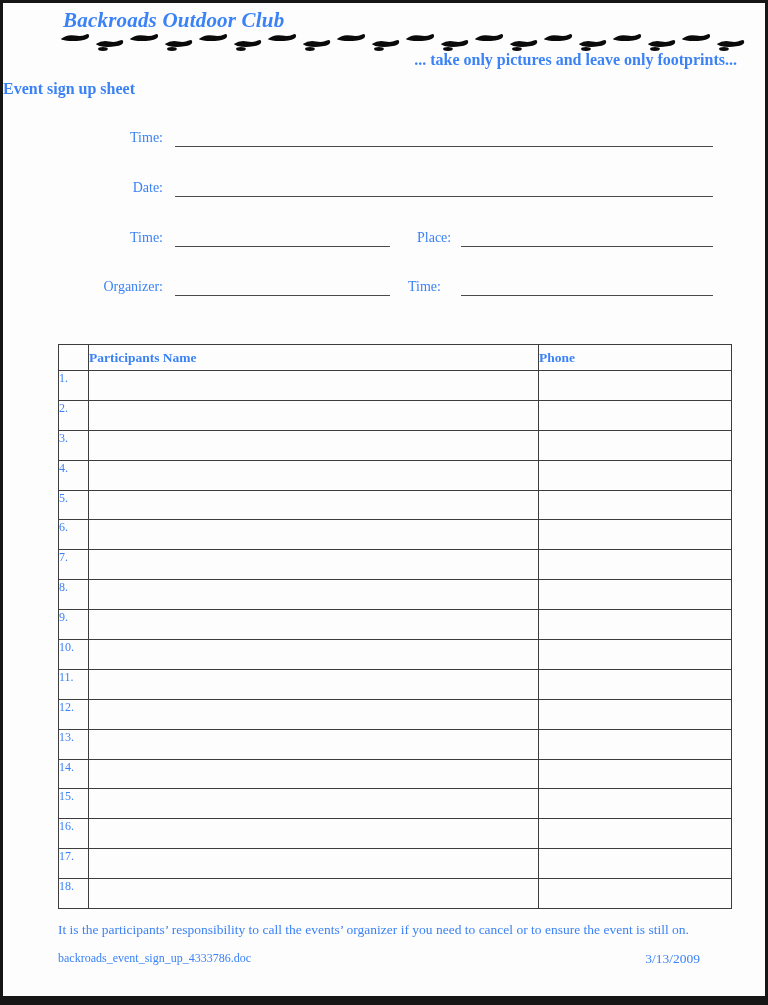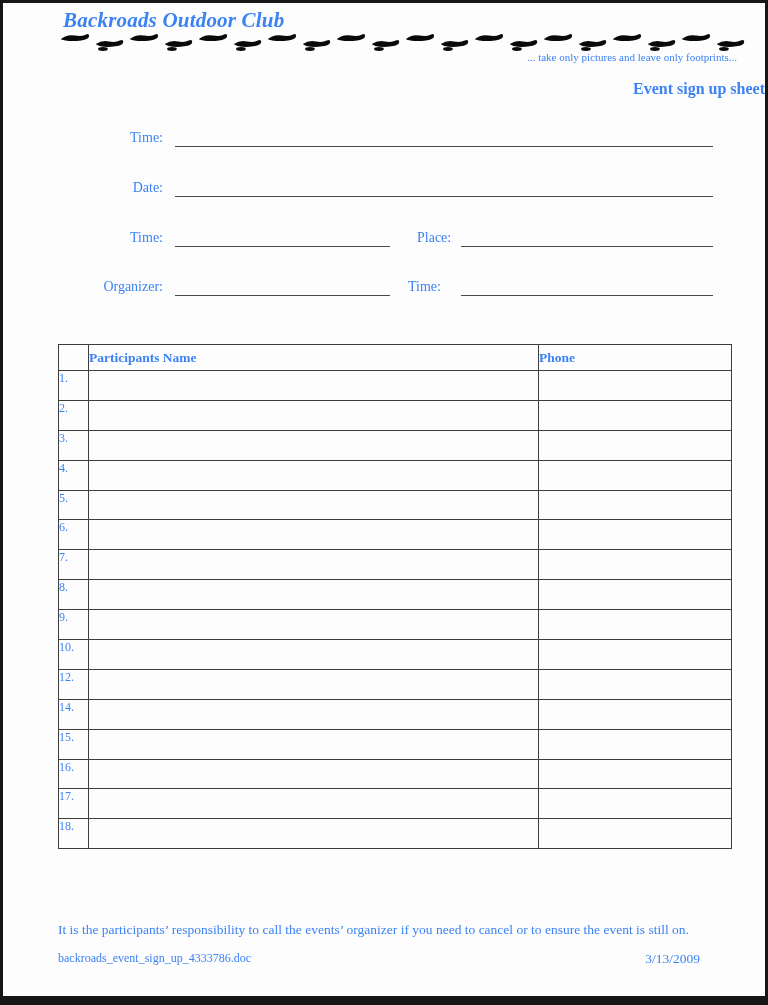--- a/index.html
+++ b/index.html
@@ -30,25 +30,26 @@
   }
   .footprints-row {
     position: absolute; left: 57px; top: 29px; width: 686px; height: 22px;
     display: flex; justify-content: space-between; align-items: flex-start;
   }
   .footprint { display: inline-block; width: 30px; height: 20px; }
   .footprint.low { margin-top: 5px; }
   .footprint svg { display: block; }
   .tagline {
     position: absolute; right: 28px; top: 48px;
-    font-size: 11px;
+    font-size: 16px;
+    font-weight: bold;
   }
   .doc-title {
     position: absolute; left: 0; width: 100%; top: 77px;
-    text-align: right; font-size: 16px; font-weight: 700; padding-left: 9px;
+    text-align: left; font-size: 16px; font-weight: 700;
   }
 
   
   .field-label {
     position: absolute; font-size: 14px; line-height: 16px;
   }
   .label-right { left: 0; width: 160px; text-align: right; }
   .fill-line {
     position: absolute; height: 14px;
     border-bottom: 1px solid #4a4a4a;
@@ -304,27 +305,37 @@
       <td></td>
       <td></td>
     </tr>
 
     <tr>
       <td class="row-number">10.</td>
       <td></td>
       <td></td>
     </tr>
 
+    <tr>
+      <td class="row-number">11.</td>
+      <td></td>
+      <td></td>
+    </tr>
 
     <tr>
       <td class="row-number">12.</td>
       <td></td>
       <td></td>
     </tr>
 
+    <tr>
+      <td class="row-number">13.</td>
+      <td></td>
+      <td></td>
+    </tr>
 
     <tr>
       <td class="row-number">14.</td>
       <td></td>
       <td></td>
     </tr>
 
     <tr>
       <td class="row-number">15.</td>
       <td></td>

